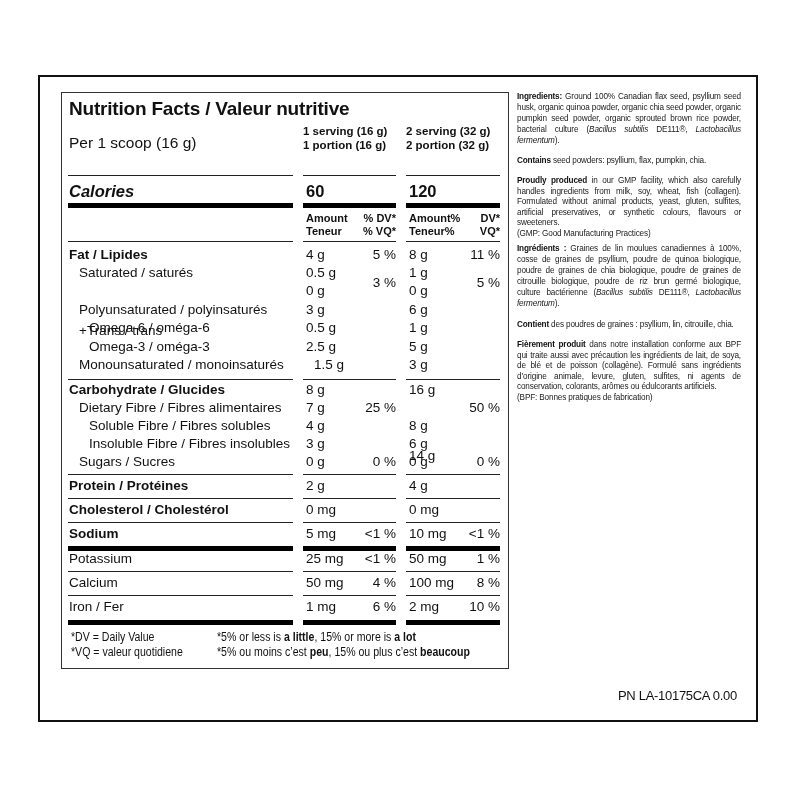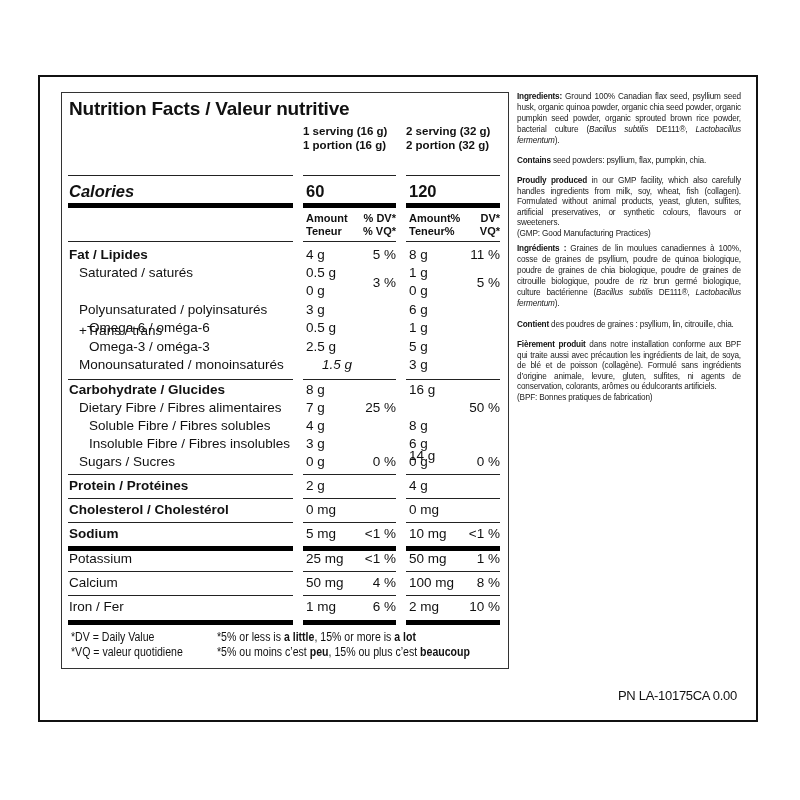--- a/index.html
+++ b/index.html
@@ -25,20 +25,21 @@
   .pn { position:absolute; left:618px; top:688px; font-size:13px; letter-spacing:-0.3px; }
 </style>
 </head>
 <body>
 
 <div class="outer"></div>
 
 <div class="nf">
   <div class="abs title">Nutrition Facts / Valeur nutritive</div>
   <div class="abs per">
+    <div>Per 1 scoop (16 g)</div>
   </div>
   <div class="abs servhdr" style="left:241px; top:31px;">
     <div>1 serving (16 g)</div>
     <div>1 portion (16 g)</div>
   </div>
   <div class="abs servhdr" style="left:344px; top:31px;">
     <div>2 serving (32 g)</div>
     <div>2 portion (32 g)</div>
   </div>
 
@@ -100,21 +101,21 @@
       <div class="abs val" style="left: 244px; top: 227px;">0.5 g</div>
       <div class="abs pct" style="left: 284px; top: 227px; width: 50px;"></div>
       <div class="abs val" style="left: 347px; top: 227px;">1 g</div>
       <div class="abs pct" style="left: 388px; top: 227px; width: 50px;"></div>
       <div class="abs lbl" style="left: 27px; top: 246px;">Omega-3 / oméga-3</div>
       <div class="abs val" style="left: 244px; top: 246px;">2.5 g</div>
       <div class="abs pct" style="left: 284px; top: 246px; width: 50px;"></div>
       <div class="abs val" style="left: 347px; top: 246px;">5 g</div>
       <div class="abs pct" style="left: 388px; top: 246px; width: 50px;"></div>
       <div class="abs lbl" style="left: 17px; top: 264px;">Monounsaturated / monoinsaturés</div>
-      <div class="abs val" style="left: 260px; top: 264px; font-style: italic;">1.5 g</div>
+      <div class="abs val" style="left: 252px; top: 264px;">1.5 g</div>
       <div class="abs pct" style="left: 284px; top: 264px; width: 50px;"></div>
       <div class="abs val" style="left: 347px; top: 264px;">3 g</div>
       <div class="abs pct" style="left: 388px; top: 264px; width: 50px;"></div>
       <div class="rule" style="left: 6px; width: 225px; top: 286px;"></div>
       <div class="rule" style="left: 241px; width: 93px; top: 286px;"></div>
       <div class="rule" style="left: 344px; width: 94px; top: 286px;"></div>
       <div class="abs lbl b" style="left: 7px; top: 289px;">Carbohydrate / Glucides</div>
       <div class="abs val" style="left: 244px; top: 289px;">8 g</div>
       <div class="abs pct" style="left: 284px; top: 289px; width: 50px;"></div>
       <div class="abs val" style="left: 347px; top: 289px;">16 g</div>

